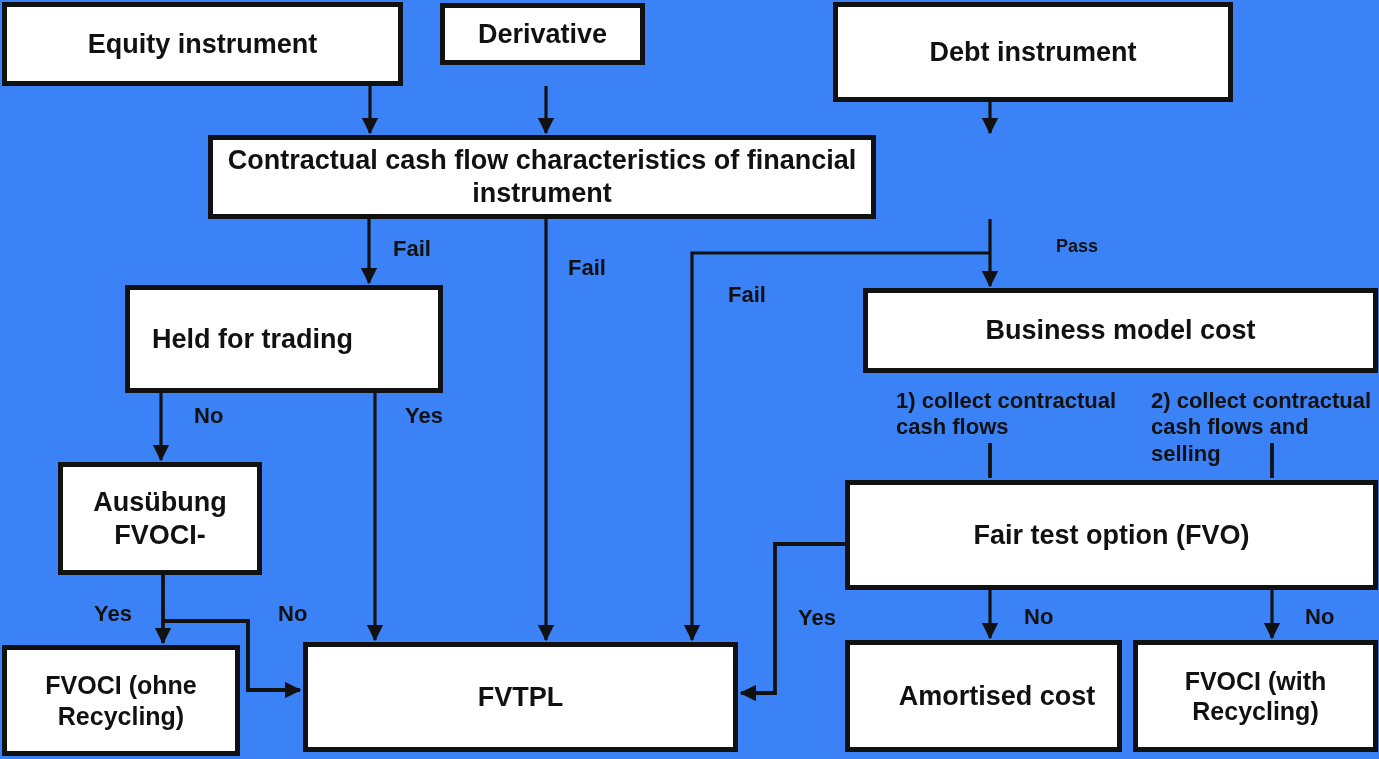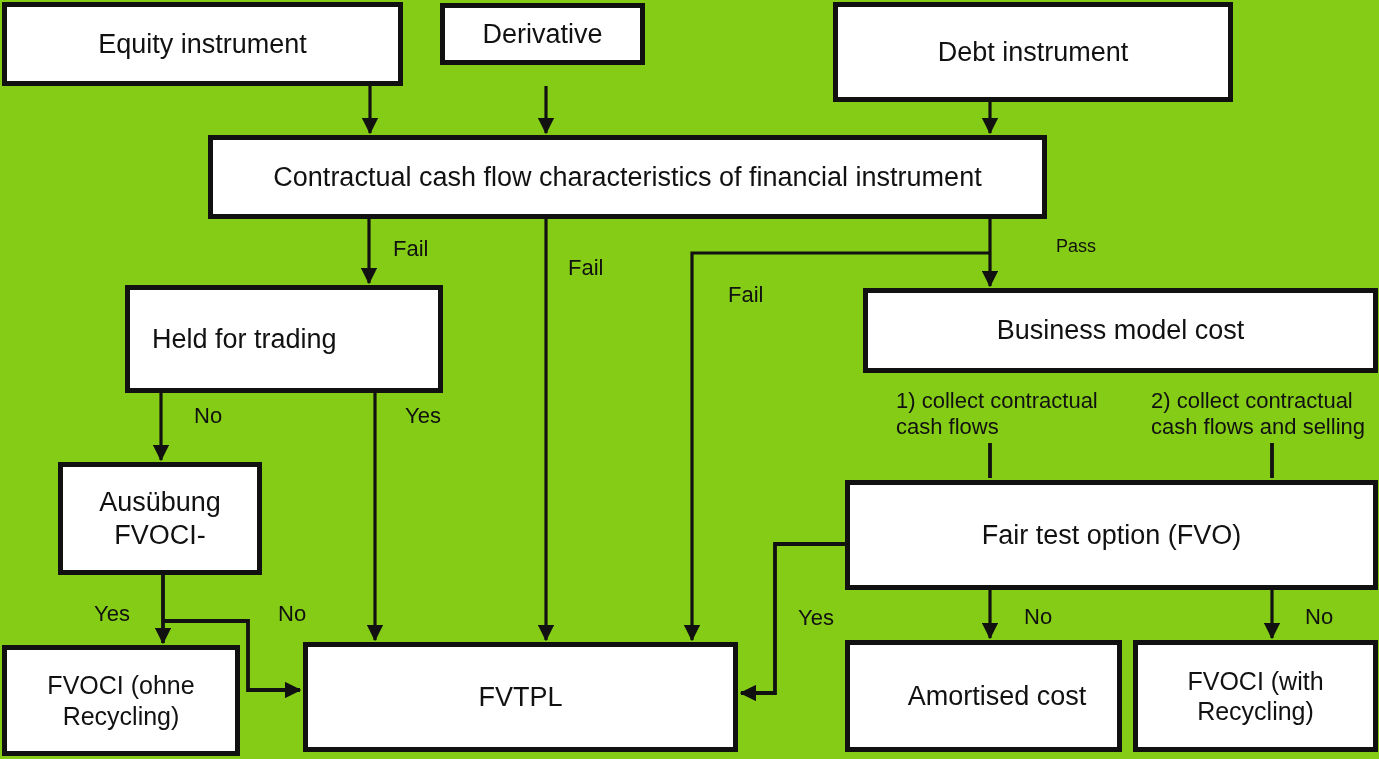--- a/index.html
+++ b/index.html
@@ -1,17 +1,17 @@
 <!DOCTYPE html>
 <html><head>
 <meta charset="utf-8">
 <style>
   html,body{margin:0;padding:0;background:#ffffff;}
   body{font-family:"Liberation Sans","DejaVu Sans",sans-serif;}
-  #stage{position:relative;width:1379px;height:759px;background:#84cc16;overflow:hidden;}
+  #stage{position:relative;width:1379px;height:759px;background:#3b82f6;overflow:hidden;font-weight:bold;}
   #flow-svg{position:absolute;left:0;top:0;width:1379px;height:759px;}
   .node-box{
     position:absolute;
     box-sizing:border-box;
     background:#ffffff;
     border:5px solid #111111;
     display:flex;
     align-items:center;
     justify-content:center;
     text-align:center;
@@ -81,21 +81,21 @@
 
   <div class="node-box" style="left: 2px; top: 2px; width: 401px; height: 84px; font-size: 27px; border-color: rgb(17, 17, 17); background: rgb(255, 255, 255);">
     <span class="node-label">Equity instrument</span>
   </div>
   <div class="node-box" style="left: 440px; top: 3px; width: 205px; height: 62px; font-size: 27px; border-color: rgb(17, 17, 17); background: rgb(255, 255, 255);">
     <span class="node-label">Derivative</span>
   </div>
   <div class="node-box" style="left: 833px; top: 2px; width: 400px; height: 100px; font-size: 27px; border-color: rgb(17, 17, 17); background: rgb(255, 255, 255);">
     <span class="node-label">Debt instrument</span>
   </div>
-  <div class="node-box" style="left: 208px; top: 135px; width: 839px; height: 84px; font-size: 27px; border-color: rgb(17, 17, 17); background: rgb(255, 255, 255);">
+  <div class="node-box" style="left: 208px; top: 135px; width: 668px; height: 84px; font-size: 27px; border-color: rgb(17, 17, 17); background: rgb(255, 255, 255);">
     <span class="node-label">Contractual cash flow characteristics of financial instrument</span>
   </div>
   <div class="node-box align-left" style="left: 125px; top: 285px; width: 318px; height: 108px; font-size: 27px; border-color: rgb(17, 17, 17); background: rgb(255, 255, 255); padding-left: 22px;">
     <span class="node-label">Held for trading</span>
   </div>
   <div class="node-box" style="left: 863px; top: 288px; width: 515px; height: 85px; font-size: 27px; border-color: rgb(17, 17, 17); background: rgb(255, 255, 255);">
     <span class="node-label">Business model cost</span>
   </div>
   <div class="node-box" style="left: 58px; top: 462px; width: 204px; height: 113px; font-size: 27px; border-color: rgb(17, 17, 17); background: rgb(255, 255, 255);">
     <span class="node-label">Ausübung

